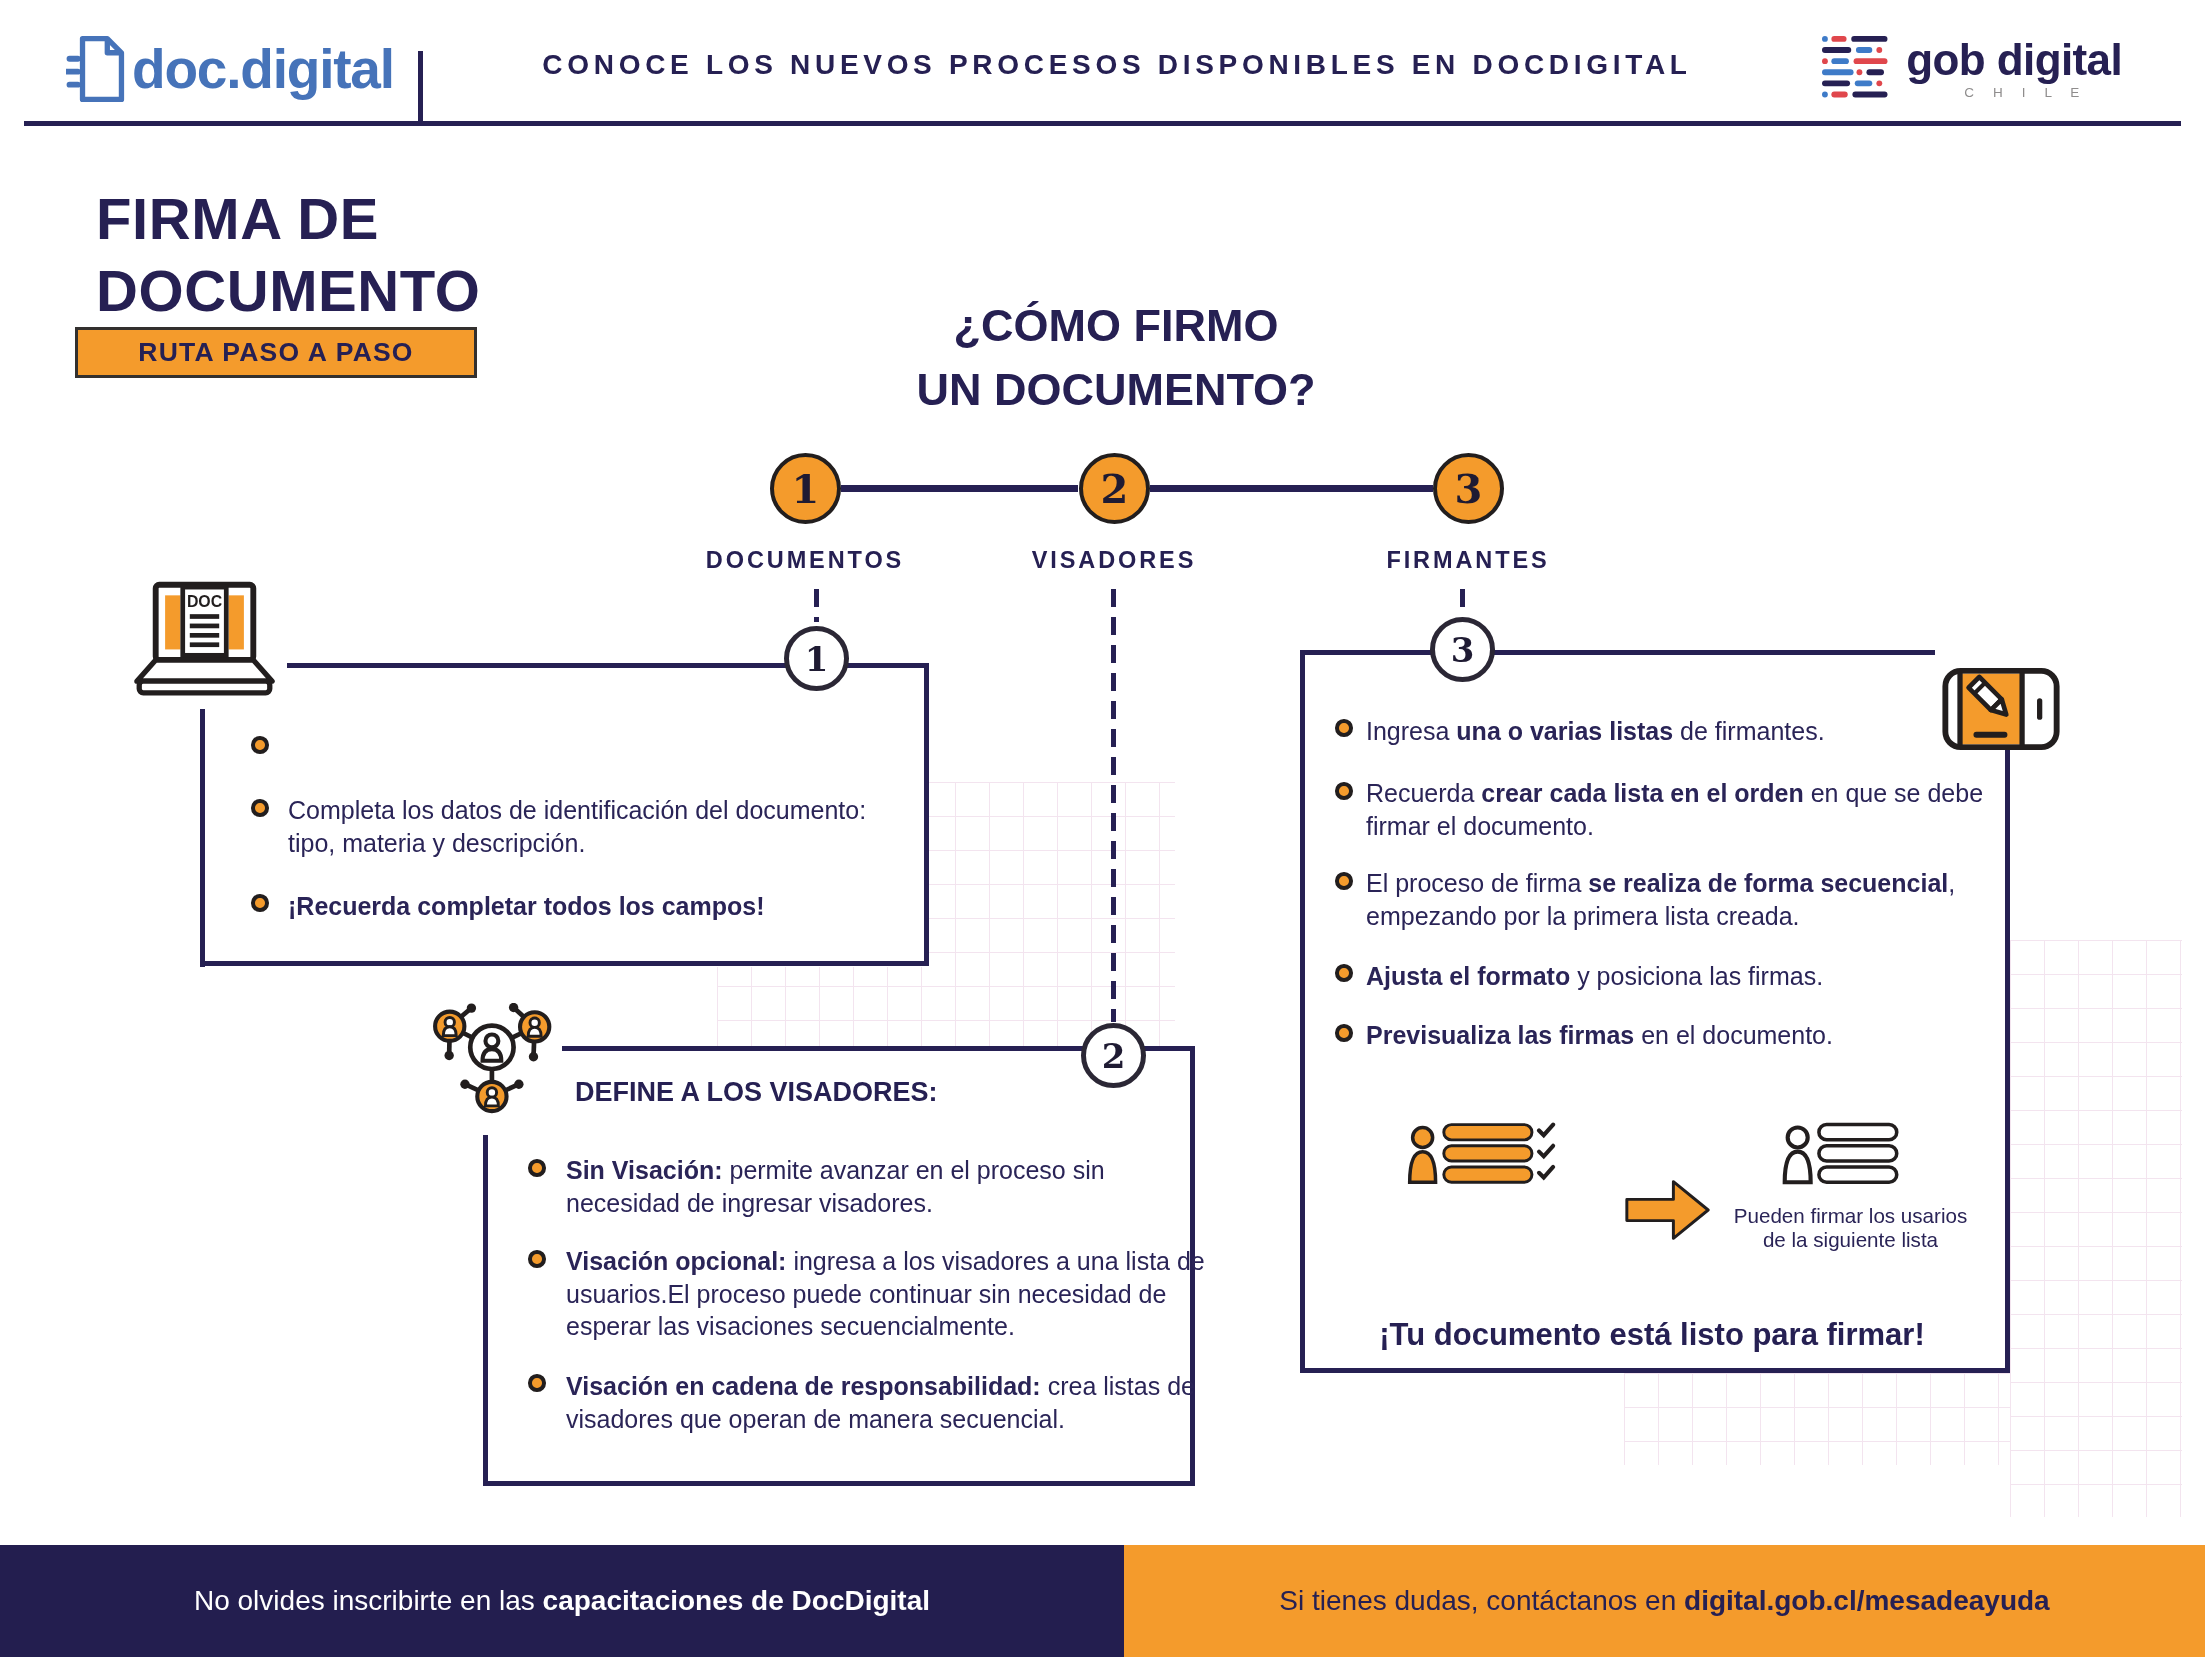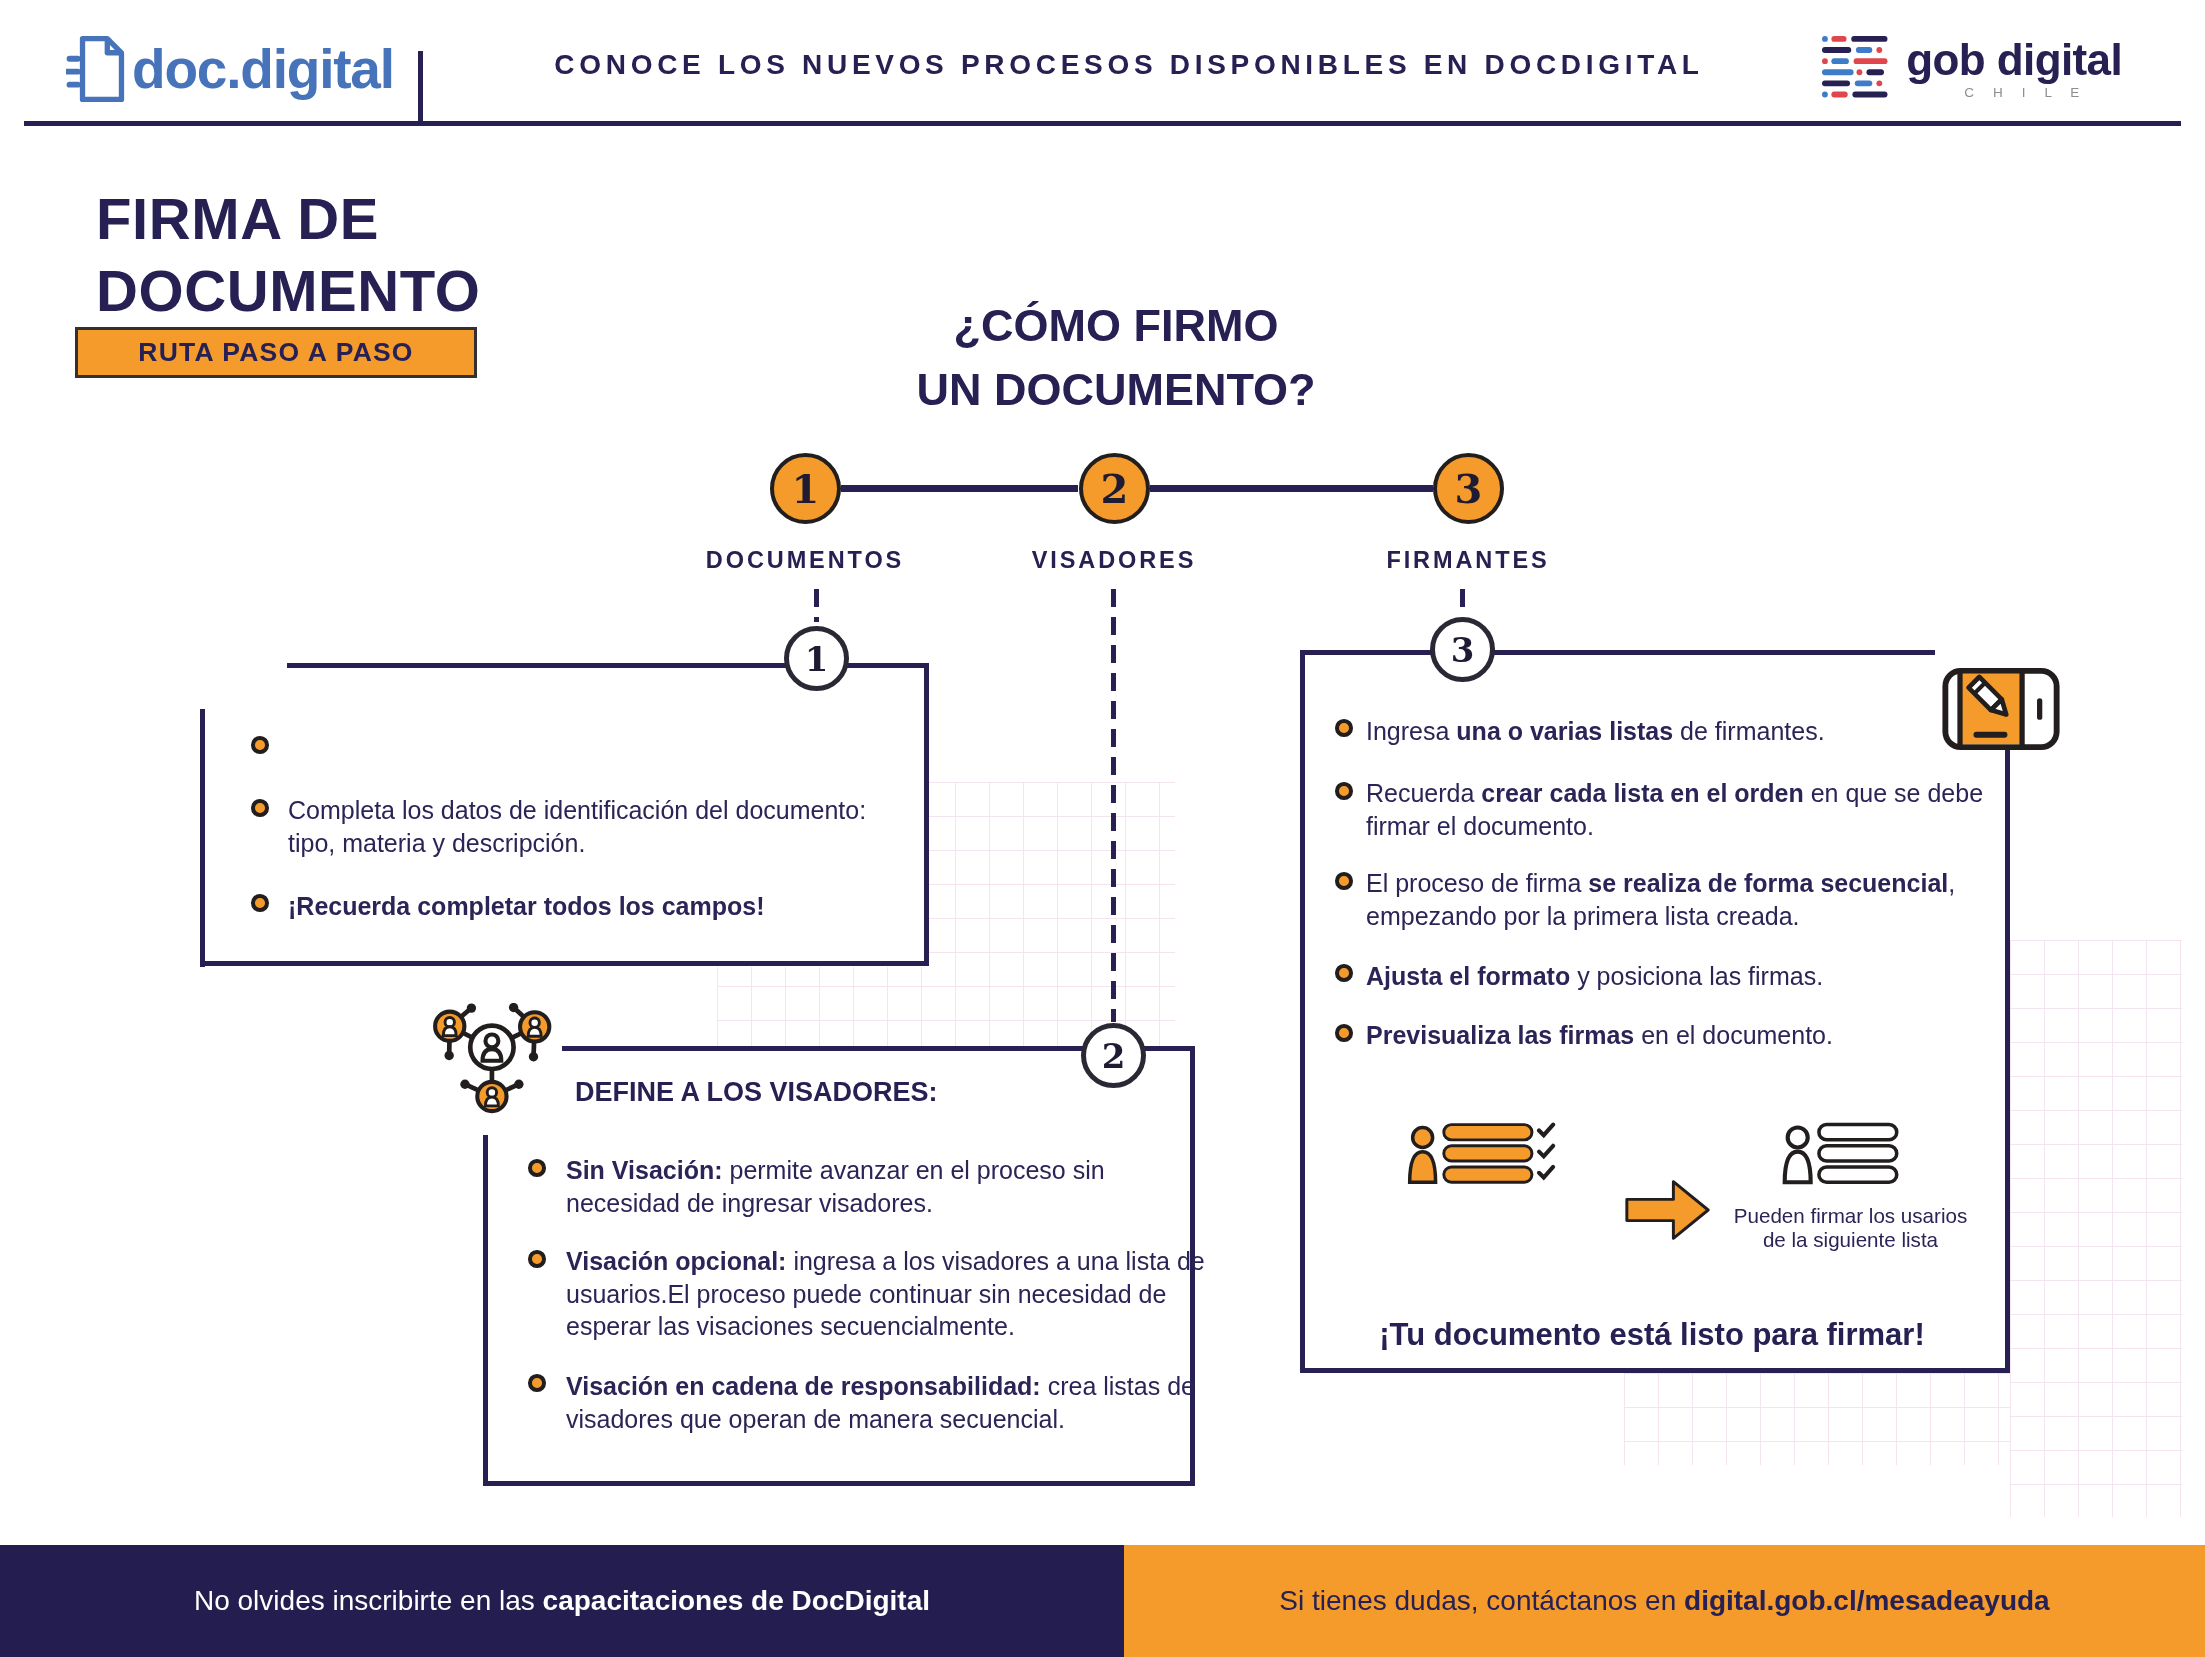--- a/index.html
+++ b/index.html
@@ -55,21 +55,21 @@
         <path d="M28,6 H70 L94,30 V109 H28 Z" fill="#fff" stroke="#4673B9" stroke-width="9" stroke-linejoin="round"></path>
         <path d="M70,6 V30 H94" fill="none" stroke="#4673B9" stroke-width="9" stroke-linejoin="round"></path>
         <line x1="6" y1="40" x2="20" y2="40" stroke="#4673B9" stroke-width="10" stroke-linecap="round"></line>
         <line x1="0" y1="62" x2="20" y2="62" stroke="#4673B9" stroke-width="10" stroke-linecap="round"></line>
         <line x1="6" y1="84" x2="20" y2="84" stroke="#4673B9" stroke-width="10" stroke-linecap="round"></line>
       </svg>
     </span>
     <span style="font-size:55px;font-weight:bold;color:#4673B9;margin-left:7px;letter-spacing:-1.2px;">doc.digital</span>
   </div>
 
-  <div class="abs" style="left:423px;top:49px;width:1388px;text-align:center;font-size:28px;font-weight:bold;letter-spacing:4.7px;color:var(--navy);z-index:3;margin-left:12px;">CONOCE LOS NUEVOS PROCESOS DISPONIBLES EN DOCDIGITAL</div>
+  <div class="abs" style="left:423px;top:49px;width:1388px;text-align:center;font-size:28px;font-weight:bold;letter-spacing:4.7px;color:var(--navy);z-index:3;">CONOCE LOS NUEVOS PROCESOS DISPONIBLES EN DOCDIGITAL</div>
 
   <div class="abs" style="left:1822px;top:36px;z-index:3;display:flex;align-items:flex-start;">
     <span>
       <svg width="69" height="62" viewBox="0 0 118 106">
         <circle cx="5" cy="5" r="5" fill="#3E7BC8"></circle>
           <rect x="16" y="0" width="26" height="10" rx="5" fill="#E0474C"></rect>
           <rect x="50" y="0" width="62" height="10" rx="5" fill="#262053"></rect>
         <rect x="0" y="19" width="50" height="10" rx="5" fill="#262053"></rect>
           <rect x="58" y="19" width="28" height="10" rx="5" fill="#3E7BC8"></rect>
           <circle cx="98" cy="24" r="5" fill="#E0474C"></circle>
@@ -128,20 +128,35 @@
 
   <div class="panel" style="left:200px;top:666px;width:729px;height:301px;"></div>
   <div class="bline" style="left:287px;top:663px;width:642px;height:5.3px;"></div>
   <div class="bline" style="left:924px;top:663px;width:5.3px;height:303px;"></div>
   <div class="bline" style="left:200px;top:961px;width:729px;height:5.3px;"></div>
   <div class="bline" style="left:200px;top:709px;width:5.3px;height:258px;"></div>
   <div class="nodec" style="left:784px;top:626px;">
       <span>1</span>
     </div>
 
+  <div class="abs" style="left:131px;top:581px;z-index:4;">
+    <svg width="147" height="121" viewBox="0 0 250 205">
+      <rect x="42" y="6" width="166" height="128" rx="6" fill="#fff" stroke="#221E1E" stroke-width="10"></rect>
+      <rect x="58" y="24" width="26" height="92" fill="#F49B2C"></rect>
+      <rect x="166" y="24" width="26" height="92" fill="#F49B2C"></rect>
+      <rect x="88" y="10" width="74" height="116" fill="#fff" stroke="#221E1E" stroke-width="8"></rect>
+      <text x="125" y="44" text-anchor="middle" font-family="Liberation Sans,sans-serif" font-size="27" font-weight="bold" fill="#221E1E">DOC</text>
+      <line x1="100" y1="60" x2="150" y2="60" stroke="#221E1E" stroke-width="8"></line>
+      <line x1="100" y1="76" x2="150" y2="76" stroke="#221E1E" stroke-width="8"></line>
+      <line x1="100" y1="92" x2="150" y2="92" stroke="#221E1E" stroke-width="8"></line>
+      <line x1="100" y1="108" x2="150" y2="108" stroke="#221E1E" stroke-width="8"></line>
+      <polygon points="42,134 208,134 240,170 10,170" fill="#fff" stroke="#221E1E" stroke-width="9" stroke-linejoin="round"></polygon>
+      <rect x="14" y="170" width="222" height="20" rx="7" fill="#fff" stroke="#221E1E" stroke-width="9"></rect>
+    </svg>
+  </div>
 
   <div class="donut" style="left:251px;top:736px;"></div>
   <div class="donut" style="left:251px;top:799px;"></div>
   <div class="btxt" style="left:288px;top:794px;width:632px;">
     <span>Completa  los datos de identificación del documento: tipo, materia y descripción.</span><b></b><span></span>
   </div>
   <div class="donut" style="left:251px;top:894px;"></div>
   <div class="btxt" style="left:288px;top:890px;width:632px;">
     <span></span><b>¡Recuerda completar todos los campos!</b><span></span>
   </div>

